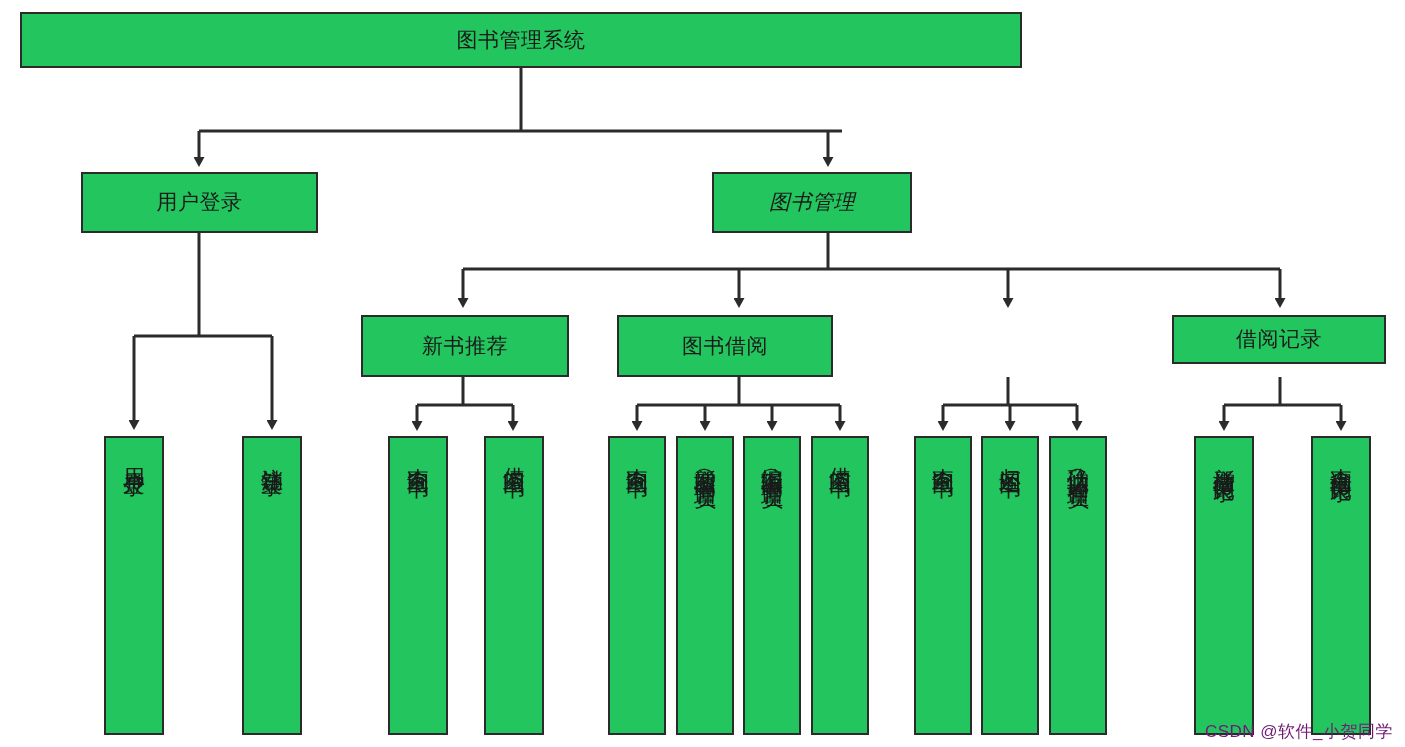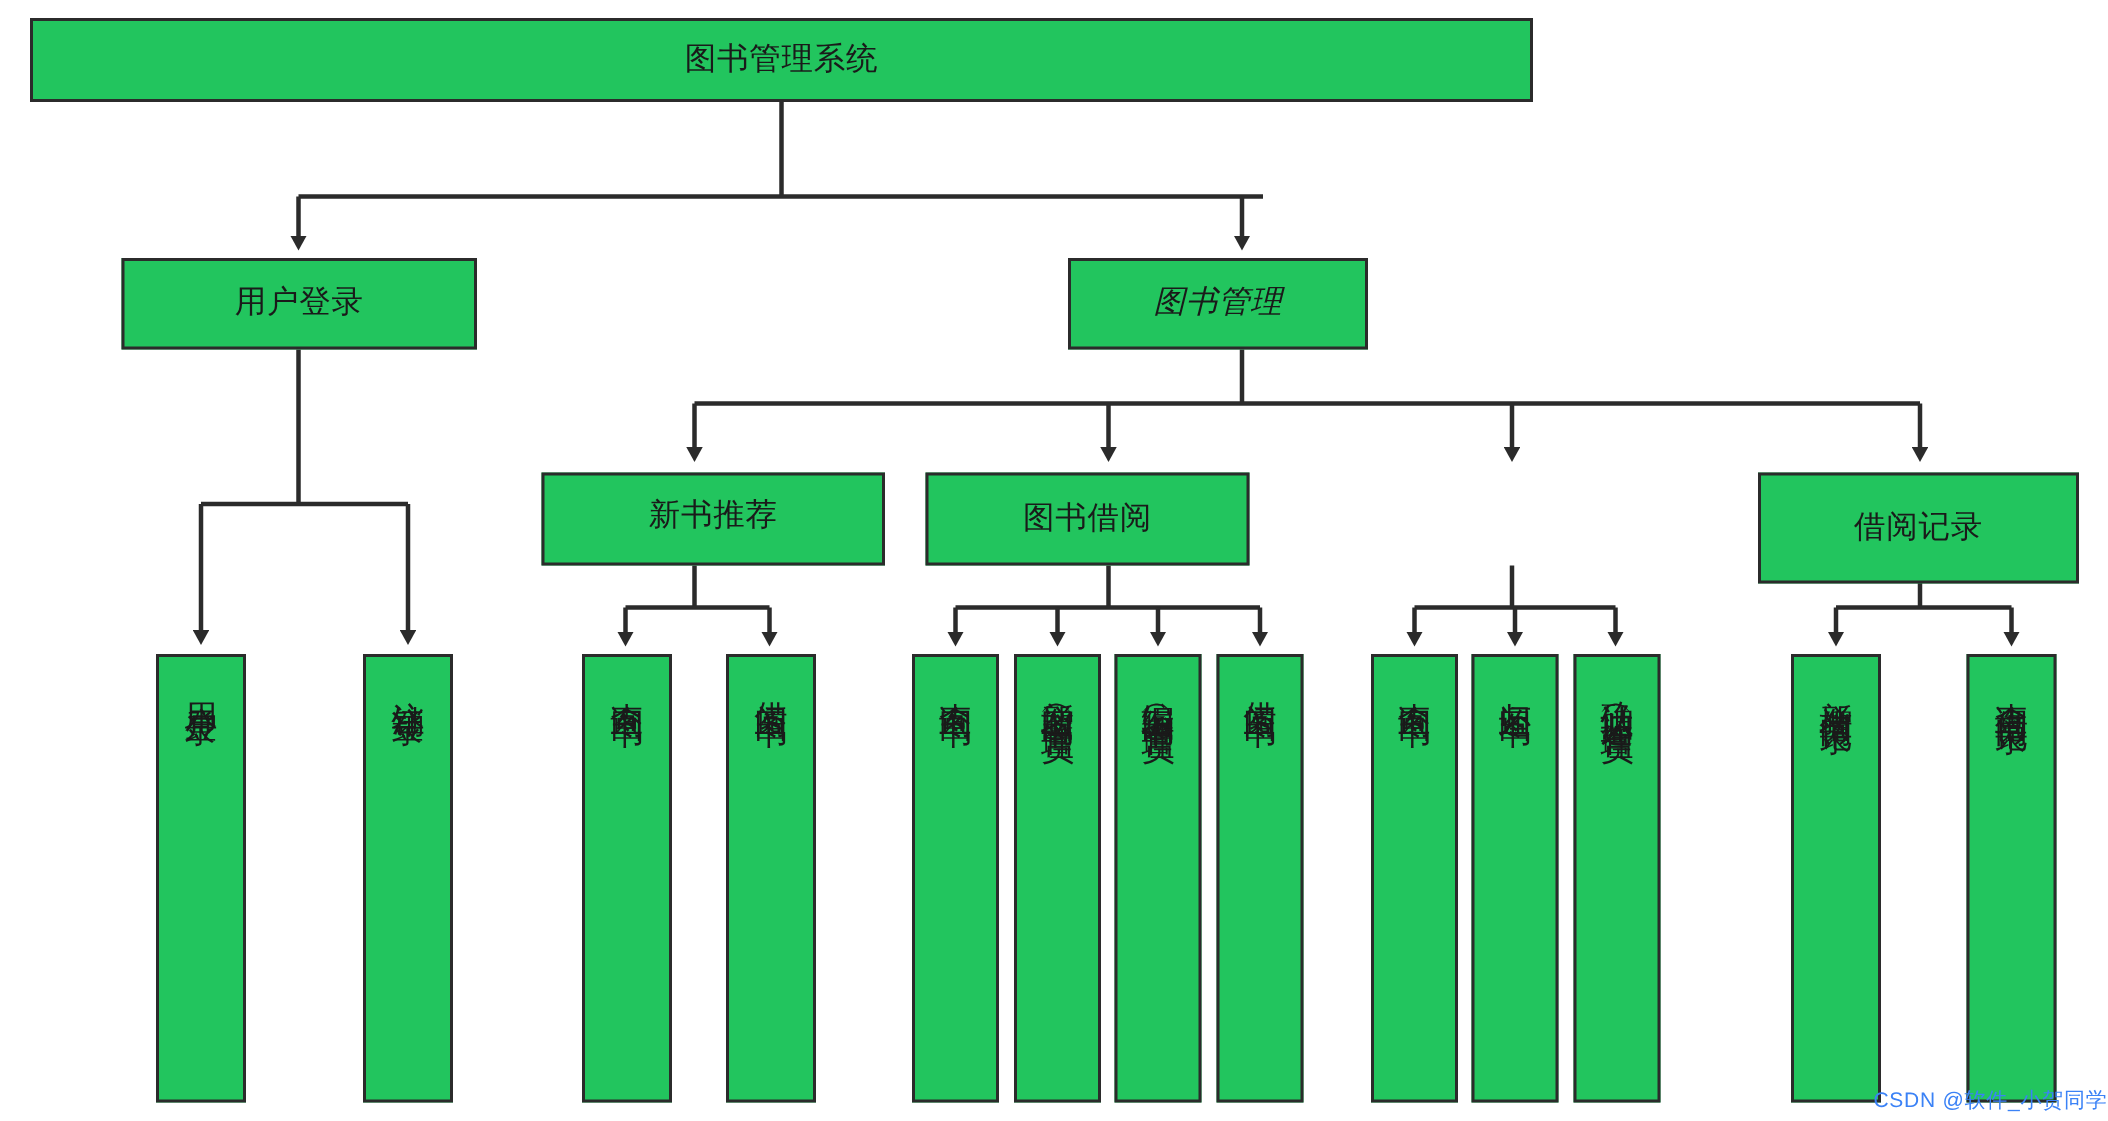--- a/index.html
+++ b/index.html
@@ -50,24 +50,24 @@
   }
   .node.vert .lbl {
     writing-mode: vertical-rl;
     text-orientation: upright;
     font-size: 22px;
     letter-spacing: 3px;
     line-height: 1;
   }
   #watermark {
     position: absolute;
-    right: 0;
+    right: 12px;
     bottom: 4px;
-    font-size: 14px;
-    color: #3b82f6;
+    font-size: 17px;
+    color: #701a75;
     letter-spacing: 0.5px;
     z-index: 5;
     white-space: nowrap;
   }
 </style>
 </head>
 <body>
 
 <div id="canvas">
 
@@ -126,30 +126,30 @@
   </div>
 
   <div class="node horiz" style="left:81px; top:172px; width:237px; height:61px;">
     <span class="lbl">用户登录</span>
   </div>
 
   <div class="node horiz" style="left:712px; top:172px; width:200px; height:61px;font-style:italic;">
     <span class="lbl">图书管理</span>
   </div>
 
-  <div class="node horiz" style="left:361px; top:315px; width:229px; height:62px;font-family:Liberation Mono, monospace;">
+  <div class="node horiz" style="left:361px; top:315px; width:208px; height:62px;">
     <span class="lbl">新书推荐</span>
   </div>
 
   <div class="node horiz" style="left:617px; top:315px; width:216px; height:62px;">
     <span class="lbl">图书借阅</span>
   </div>
 
 
-  <div class="node horiz" style="left:1172px; top:315px; width:214px; height:74px;">
+  <div class="node horiz" style="left:1172px; top:315px; width:214px; height:49px;">
     <span class="lbl">借阅记录</span>
   </div>
 
   <div class="node vert" style="left:104px; top:436px; width:60px; height:299px;">
     <span class="lbl">用户登录</span>
   </div>
 
   <div class="node vert" style="left:242px; top:436px; width:60px; height:299px;">
     <span class="lbl">注销登录</span>
   </div>

